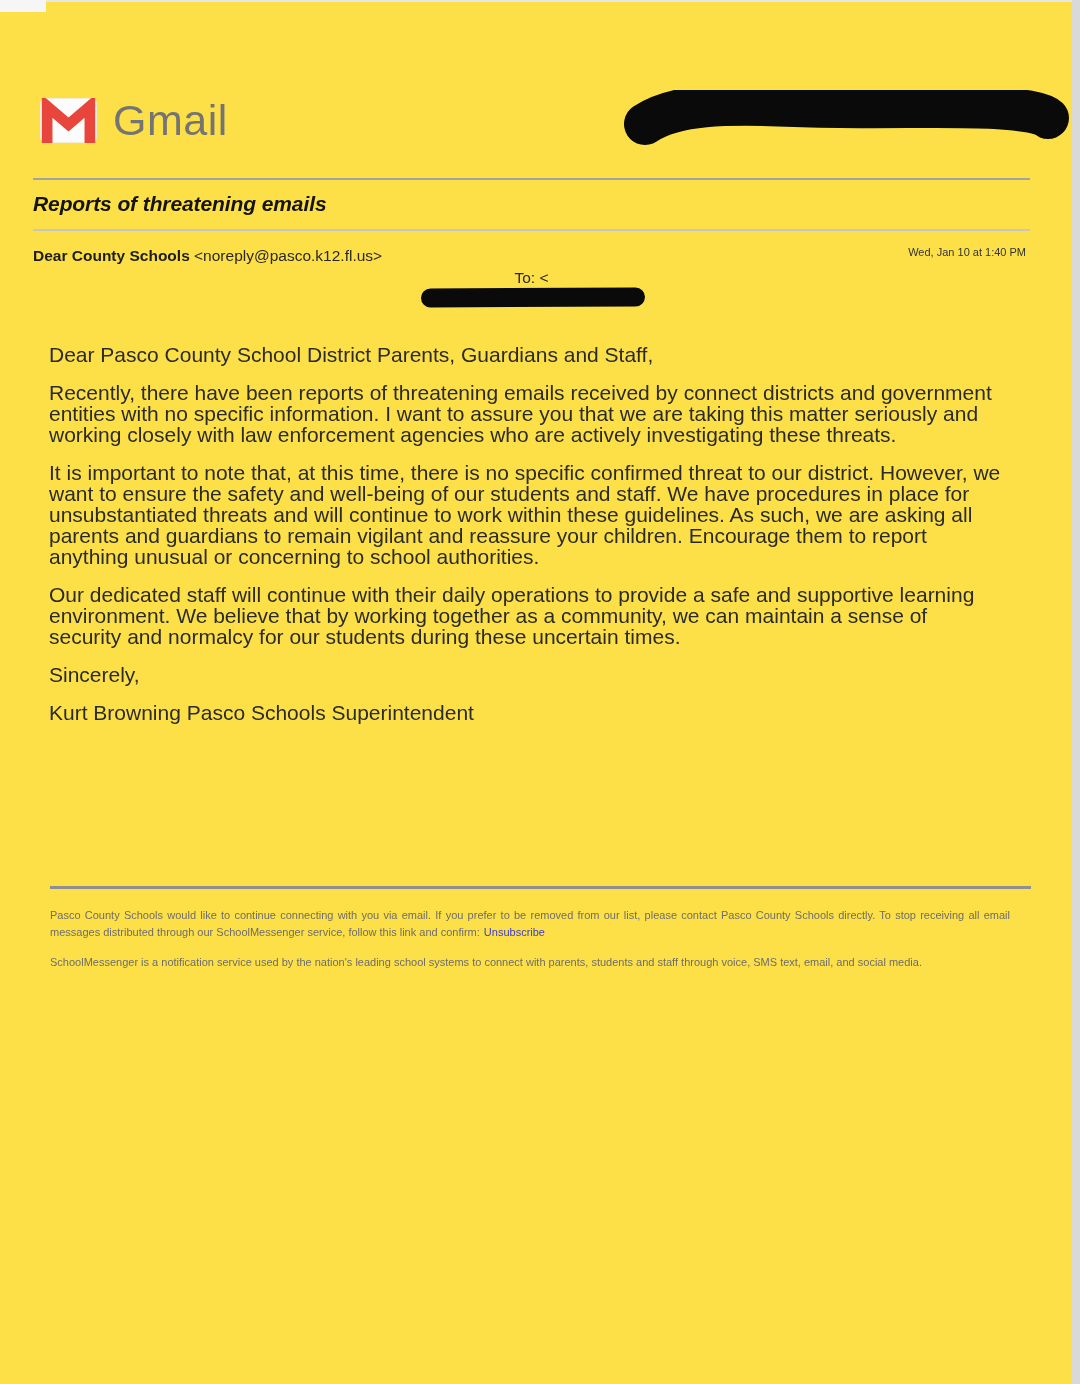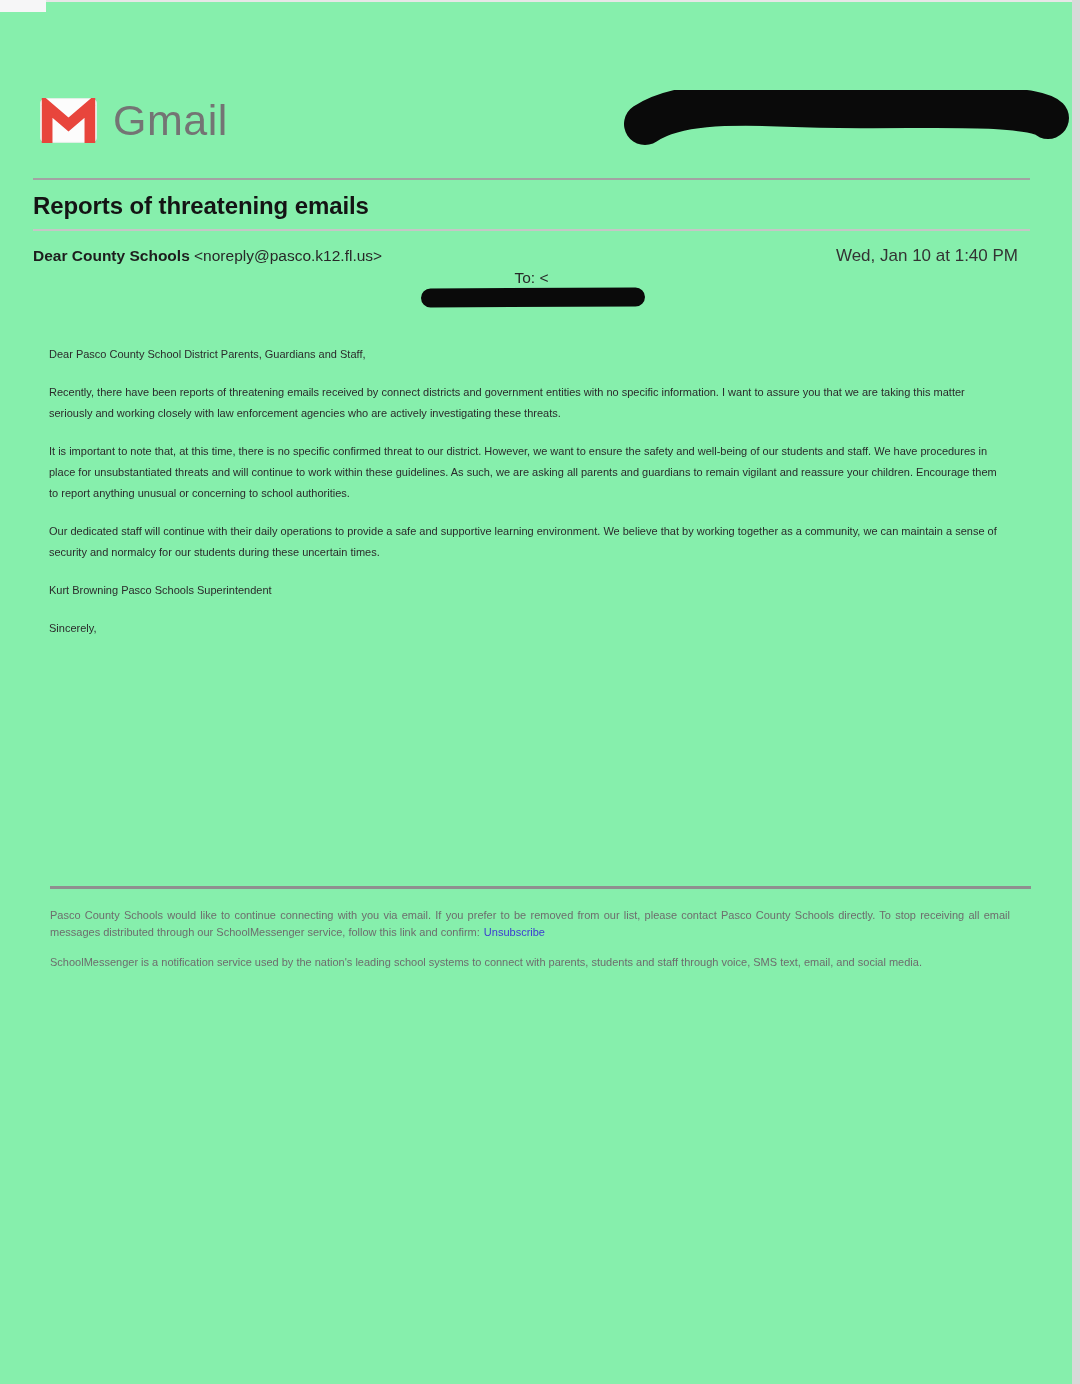--- a/index.html
+++ b/index.html
@@ -1,48 +1,48 @@
 <!DOCTYPE html>
 <html><head>
 <meta charset="utf-8">
 <style>
   html,body{margin:0;padding:0;background:#ffffff;}
   .page{
-    position:relative;width:1080px;height:1384px;background:#86efac;overflow:hidden;
+    position:relative;width:1080px;height:1384px;background:#fde047;overflow:hidden;
     font-family:"Liberation Sans", sans-serif;color:#2b2b2b;
   }
   
   .edge-top{position:absolute;top:0;left:0;width:1080px;height:2px;background:#e7e7e7;}
   .edge-right{position:absolute;top:0;right:0;width:8px;height:1384px;background:#d9d9d9;}
   .corner-patch{position:absolute;top:0;left:0;width:46px;height:12px;background:#f6f6f7;}
 
   
   .logo-row{position:absolute;top:98px;left:40px;display:flex;align-items:center;gap:16px;}
   .gmail-icon{width:57px;height:45px;display:block;}
   .logo-text{font-size:43px;color:#747474;font-weight:400;letter-spacing:.5px;line-height:1;}
 
   
   .redact-top{position:absolute;top:90px;left:615px;width:458px;height:60px;}
 
   .divider{position:absolute;left:33px;width:997px;}
   .d1{top:178px;height:2px;background:#a3a3a3;}
   .d2{top:229px;height:2px;background:#c6c6c6;}
 
-  .subject{position:absolute;top:192px;left:33px;margin:0;font-size:24px;font-weight:700;color:#141414;letter-spacing:-.1px;}
+  .subject{position:absolute;top:192px;left:33px;margin:0;font-size:21px;font-weight:700;color:#141414;letter-spacing:-.1px;font-style:italic;}
 
   
   .meta{position:absolute;top:245px;left:33px;width:997px;font-size:15.5px;color:#282828;}
   .meta-line{line-height:21.5px;white-space:nowrap;}
   .from-name{font-weight:700;color:#1d1d1d;}
-  .date{position:absolute;top:1px;right:12px;font-size:17px;color:#333333;}
+  .date{position:absolute;top:1px;right:4px;font-size:11px;color:#333333;}
   .to-line{display:flex;align-items:center;flex-direction:column;}
   .redact-inline{display:inline-block;width:224px;height:19px;background:#0a0a0a;border-radius:10px;margin-left:2px;transform:rotate(-.25deg);}
 
   
-  .body{position:absolute;top:344px;left:49px;width:952px;font-size:11px;line-height:21px;color:#2b2b2b;}
+  .body{position:absolute;top:344px;left:49px;width:952px;font-size:21px;line-height:21px;color:#2b2b2b;}
   .body p{margin:0 0 17px 0;}
 
   
   .footer{position:absolute;top:886px;left:50px;width:981px;}
   .d3{width:981px;height:3px;background:#8f8f8f;margin:0 0 18px 0;}
   .footer p{margin:0 0 14px 0;width:960px;font-size:11px;line-height:16.5px;color:#6d6d6d;text-align:justify;}
   .unsubscribe-link{color:#3b3bd1;text-decoration:none;margin-left:4px;cursor:pointer;}
 </style>
 </head>
 <body>
@@ -79,22 +79,22 @@
       <span class="redact-inline"></span>
     </div>
     <div class="date">Wed, Jan 10 at 1:40 PM</div>
   </div>
 
   <main class="body">
     <p>Dear Pasco County School District Parents, Guardians and Staff,</p>
     <p>Recently, there have been reports of threatening emails received by connect districts and government entities with no specific information. I want to assure you that we are taking this matter seriously and working closely with law enforcement agencies who are actively investigating these threats.</p>
     <p>It is important to note that, at this time, there is no specific confirmed threat to our district. However, we want to ensure the safety and well-being of our students and staff. We have procedures in place for unsubstantiated threats and will continue to work within these guidelines. As such, we are asking all parents and guardians to remain vigilant and reassure your children. Encourage them to report anything unusual or concerning to school authorities.</p>
     <p>Our dedicated staff will continue with their daily operations to provide a safe and supportive learning environment. We believe that by working together as a community, we can maintain a sense of security and normalcy for our students during these uncertain times.</p>
+    <p>Sincerely,</p>
     <p>Kurt Browning Pasco Schools Superintendent</p>
-    <p>Sincerely,</p>
   </main>
 
   <footer class="footer">
     <div class="d3"></div>
     <p><span>Pasco County Schools would like to continue connecting with you via email. If you prefer to be removed from our list, please contact Pasco County Schools directly. To stop receiving all email messages distributed through our SchoolMessenger service, follow this link and confirm:</span><a class="unsubscribe-link" href="#">Unsubscribe</a></p>
     <p>SchoolMessenger is a notification service used by the nation's leading school systems to connect with parents, students and staff through voice, SMS text, email, and social media.</p>
   </footer>
 
 </div>
 

